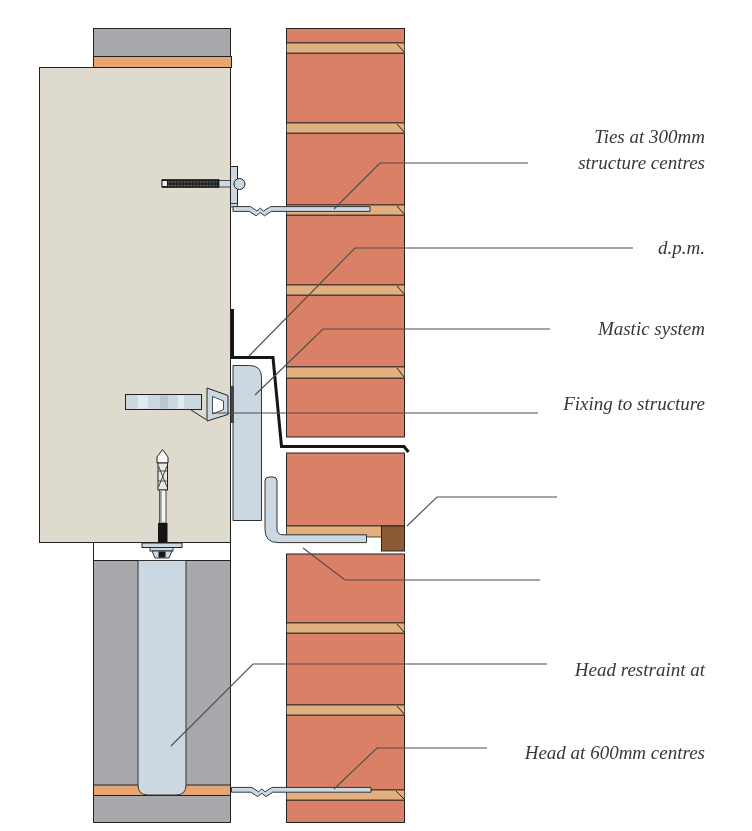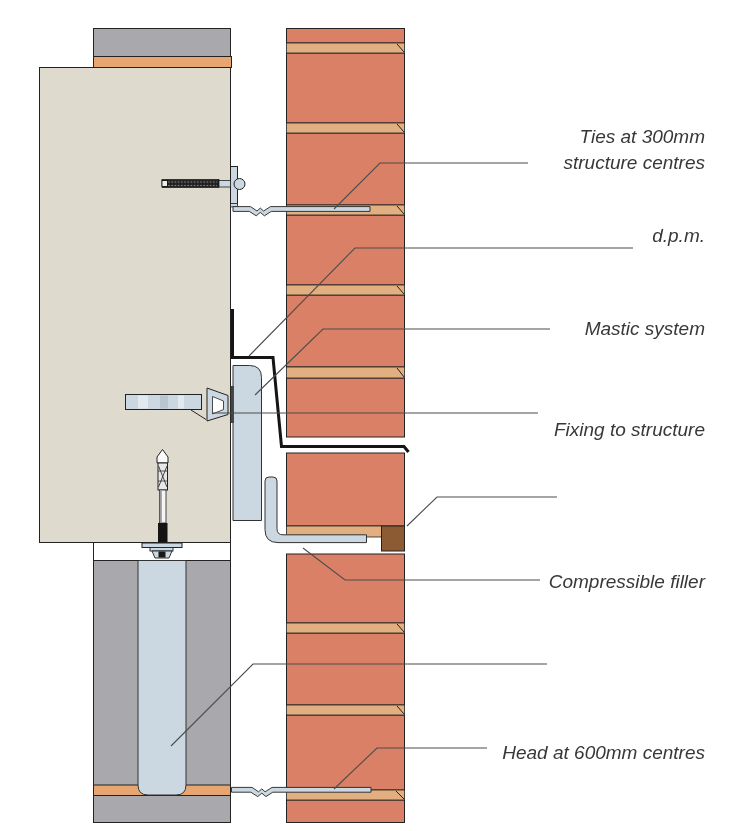--- a/index.html
+++ b/index.html
@@ -3,21 +3,21 @@
 <meta charset="utf-8">
 <style>
   html,body{margin:0;padding:0;background:#fff;}
   .canvas{position:relative;width:752px;height:831px;background:#fff;overflow:hidden;
           font-family:"Liberation Sans",sans-serif;}
   svg{position:absolute;left:0;top:0;}
   .outlined > *{stroke:#222;stroke-width:1;}
   .thin > *{stroke:#222;stroke-width:0.8;}
   .label{position:absolute;right:47px;text-align:right;
          font:italic 19px/26px "Liberation Sans",sans-serif;color:#383838;white-space:nowrap;}
-  .label span{display:block;}
+  .label span{display:block;font-family:Liberation Serif, serif;}
 </style>
 </head>
 <body>
 
 <div class="canvas">
 
 <svg width="752" height="831" viewBox="0 0 752 831">
 
   <g class="outlined" fill="#A9A8AC">
     <rect x="93.5" y="28.5" width="137" height="28"></rect>
@@ -134,37 +134,35 @@
     <polyline points="547,664 253,664 171,746"></polyline>
     <polyline points="487,748 377,748 334,789"></polyline>
   </g>
 </svg>
 
 <div class="label" style="top:124px">
   <span>Ties at 300mm</span>
   <span>structure centres</span>
 </div>
 
-<div class="label" style="top:223px">
+<div class="label" style="top:235px">
   <span>d.p.m.</span>
 </div>
 
 <div class="label" style="top:316px">
   <span>Mastic system</span>
 </div>
 
-<div class="label" style="top:417px">
+<div class="label" style="top:391px">
   <span>Fixing to structure</span>
 </div>
 
 
-<div class="label" style="top:569px">
-  <span>Compressible filler</span>
-</div>
 
 <div class="label" style="top:657px">
+  <span>Head restraint at</span>
 </div>
 
 <div class="label" style="top:740px">
   <span>Head at 600mm centres</span>
 </div>
 
 </div>
 
 </body></html>

